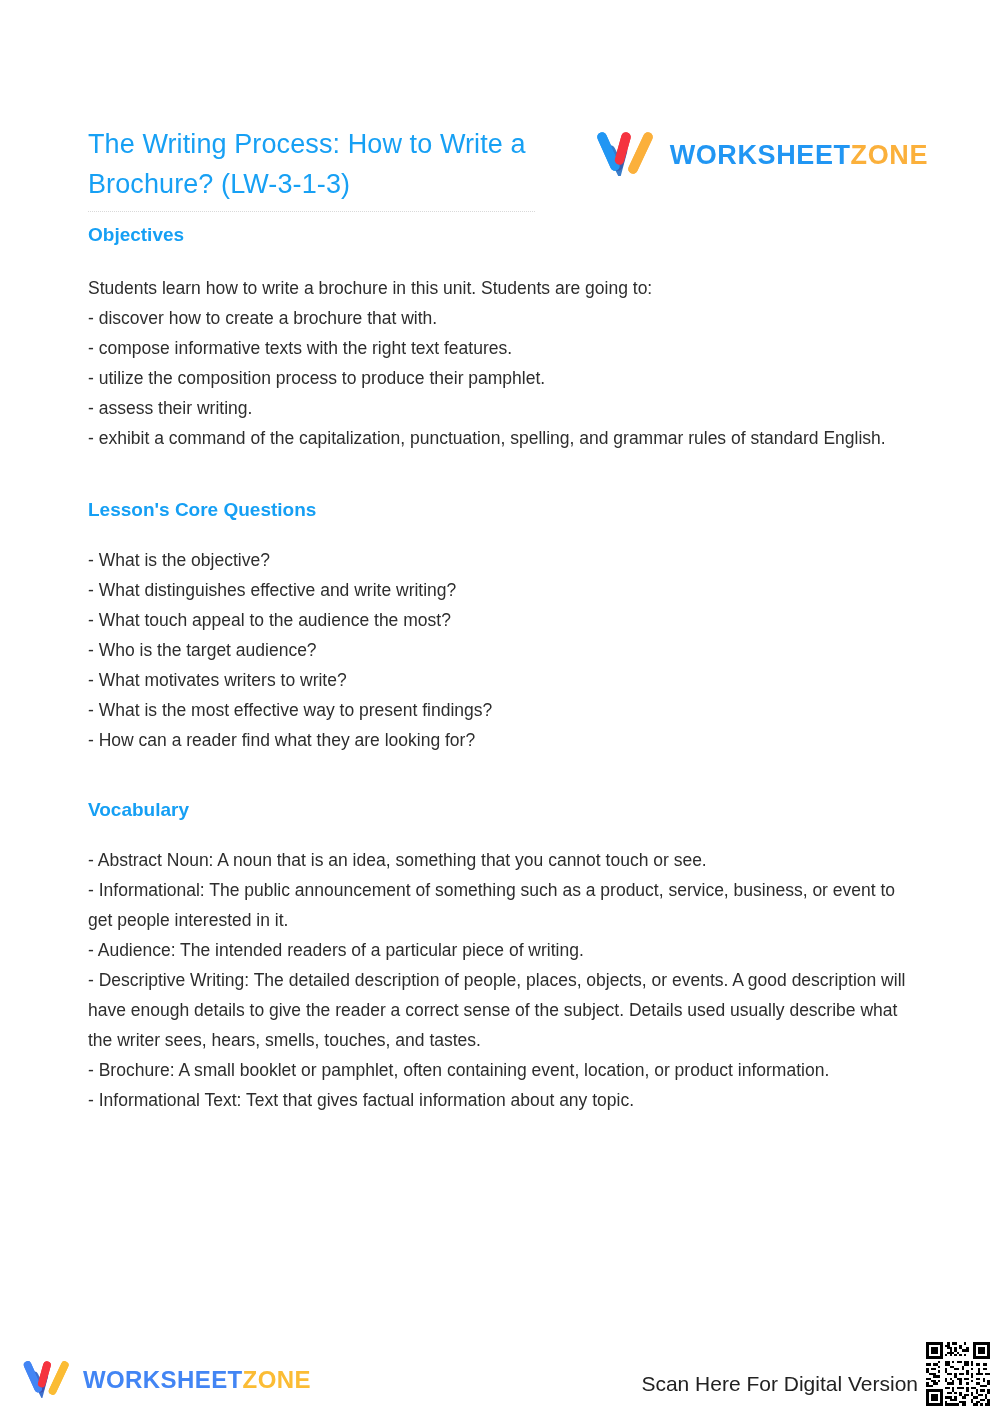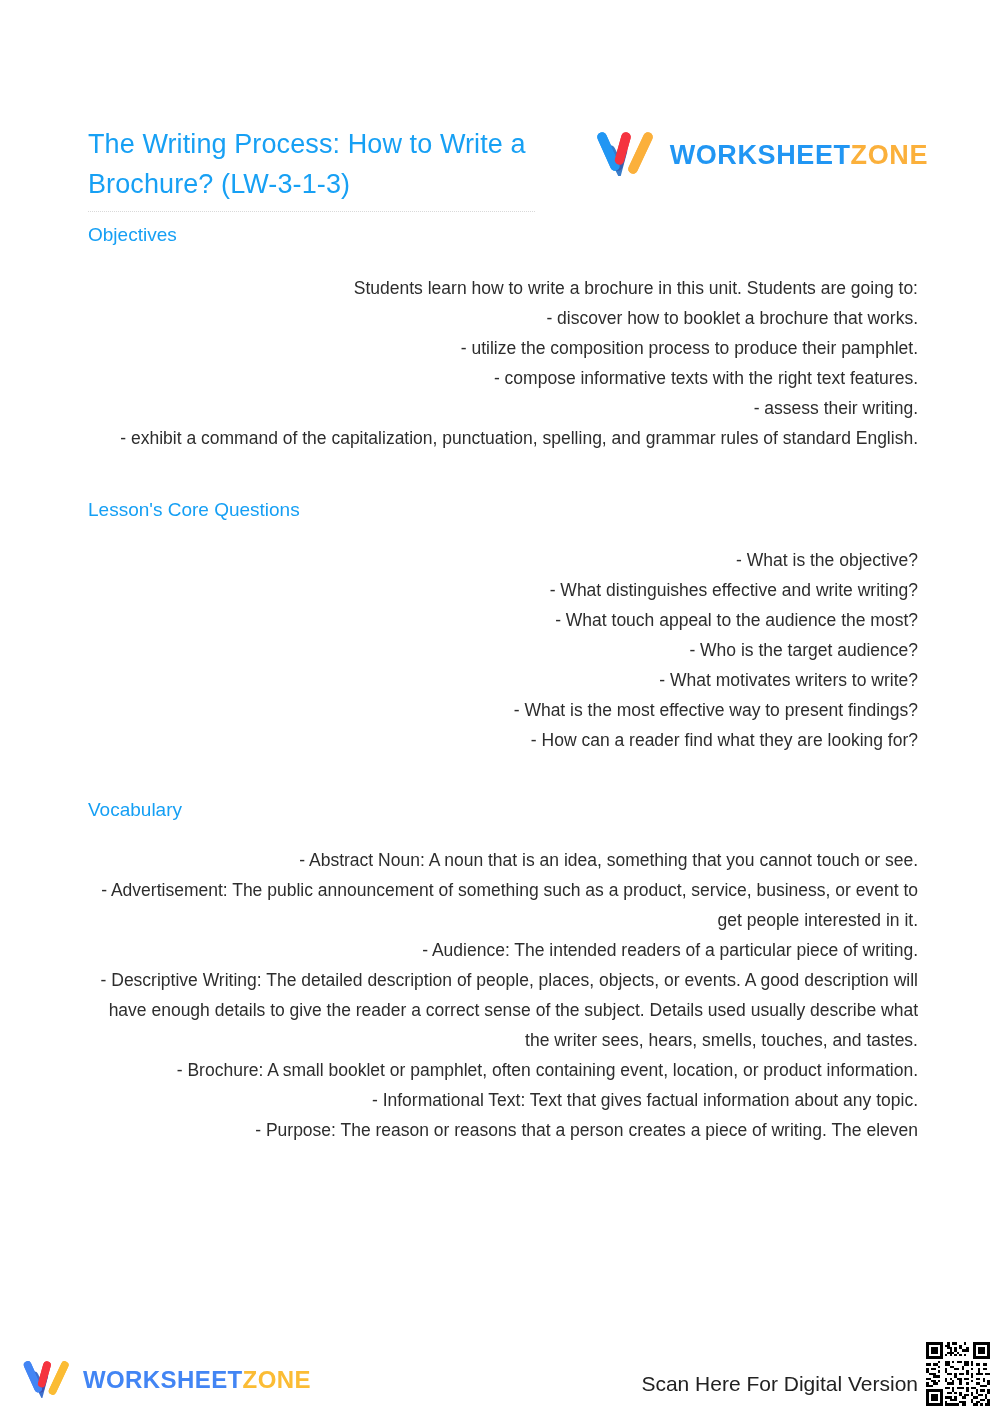--- a/index.html
+++ b/index.html
@@ -71,33 +71,32 @@
   
   .content {
     position: absolute;
     left: 88px;
     top: 222px;
     width: 830px;
   }
   .section { margin-bottom: 0; }
   .section-heading {
     font-size: 19px;
-    font-weight: 400;
+    font-weight: 700;
     color: #159ff4;
     margin: 0 0 24px 0;
     line-height: 26px;
   }
 
   .para, .bullet {
     font-size: 17.5px;
     line-height: 30px;
     color: #2d2d2d;
     margin: 0;
     font-weight: 400;
-    text-align: right;
   }
 
   
   .sec-objectives .section-heading { margin-bottom: 25px; }
   .sec-questions  { margin-top: 0; }
   .sec-questions  .section-heading { margin-bottom: 22px; }
   .sec-vocab      .section-heading { margin-bottom: 22px; }
 
   .gap-objectives { height: 44px; }
   .gap-questions  { height: 42px; }
@@ -180,23 +179,23 @@
         <span class="w-sheet">WORKSHEET</span><span class="w-zone">ZONE</span>
       </span>
     </div>
   </div>
 
   <div class="content">
 
     <div class="section sec-objectives">
       <h2 class="section-heading">Objectives</h2>
       <p class="para">Students learn how to write a brochure in this unit. Students are going to:</p>
-      <p class="bullet">- discover how to booklet a brochure that works.</p>
+      <p class="bullet">- discover how to create a brochure that with.</p>
+      <p class="bullet">- compose informative texts with the right text features.</p>
       <p class="bullet">- utilize the composition process to produce their pamphlet.</p>
-      <p class="bullet">- compose informative texts with the right text features.</p>
       <p class="bullet">- assess their writing.</p>
       <p class="bullet">- exhibit a command of the capitalization, punctuation, spelling, and grammar rules of standard English.</p>
     </div>
 
     <div class="gap-objectives"></div>
 
     <div class="section sec-questions">
       <h2 class="section-heading">Lesson's Core Questions</h2>
       <p class="bullet">- What is the objective?</p>
       <p class="bullet">- What distinguishes effective and write writing?</p>
@@ -205,26 +204,25 @@
       <p class="bullet">- What motivates writers to write?</p>
       <p class="bullet">- What is the most effective way to present findings?</p>
       <p class="bullet">- How can a reader find what they are looking for?</p>
     </div>
 
     <div class="gap-questions"></div>
 
     <div class="section sec-vocab">
       <h2 class="section-heading">Vocabulary</h2>
       <p class="bullet">- Abstract Noun: A noun that is an idea, something that you cannot touch or see.</p>
-      <p class="bullet">- Advertisement: The public announcement of something such as a product, service, business, or event to get people interested in it.</p>
+      <p class="bullet">- Informational: The public announcement of something such as a product, service, business, or event to get people interested in it.</p>
       <p class="bullet">- Audience: The intended readers of a particular piece of writing.</p>
       <p class="bullet">- Descriptive Writing: The detailed description of people, places, objects, or events. A good description will have enough details to give the reader a correct sense of the subject. Details used usually describe what the writer sees, hears, smells, touches, and tastes.</p>
       <p class="bullet">- Brochure: A small booklet or pamphlet, often containing event, location, or product information.</p>
       <p class="bullet">- Informational Text: Text that gives factual information about any topic.</p>
-      <p class="bullet">- Purpose: The reason or reasons that a person creates a piece of writing. The eleven</p>
     </div>
 
   </div>
 
   <div class="footer">
 
     <div class="footer-logo">
       <span class="logo-mark">
         <svg width="50" height="40" viewBox="0 0 62 46" xmlns="http://www.w3.org/2000/svg">
           <g stroke-linecap="round" fill="none" stroke-width="9.5">

